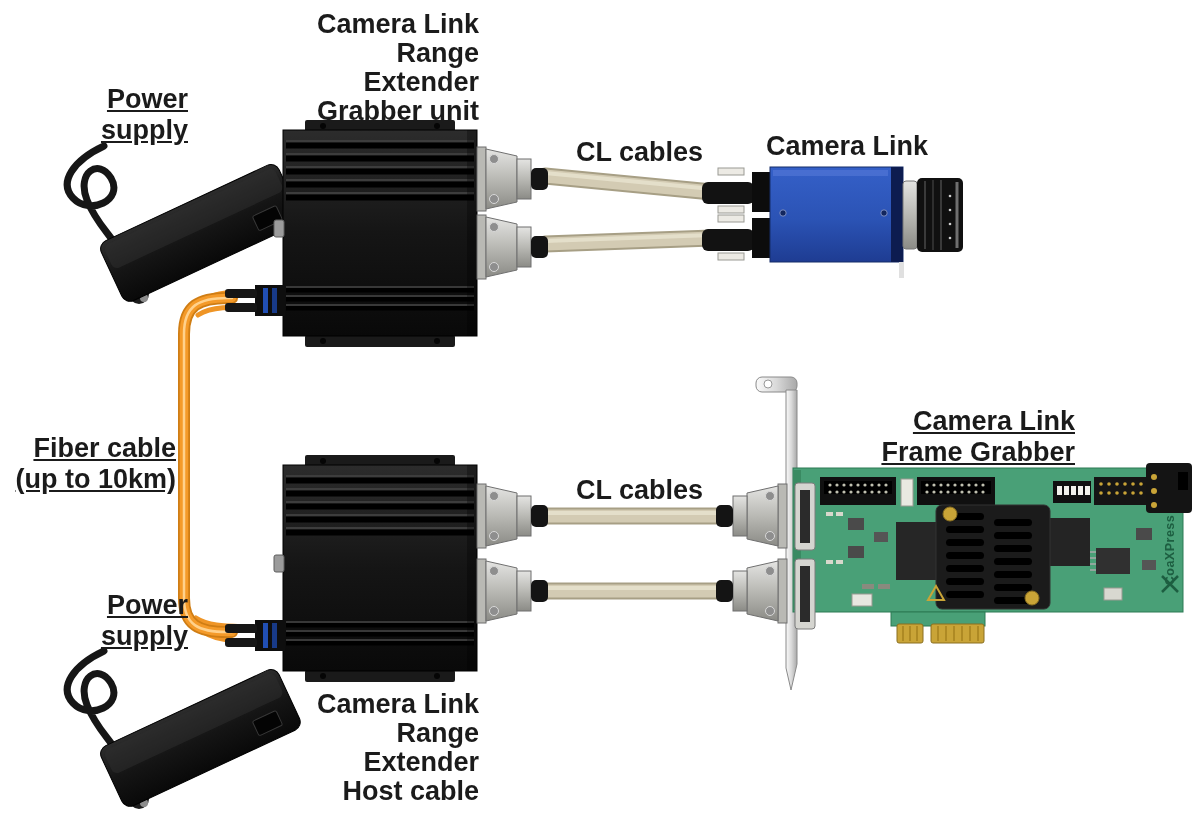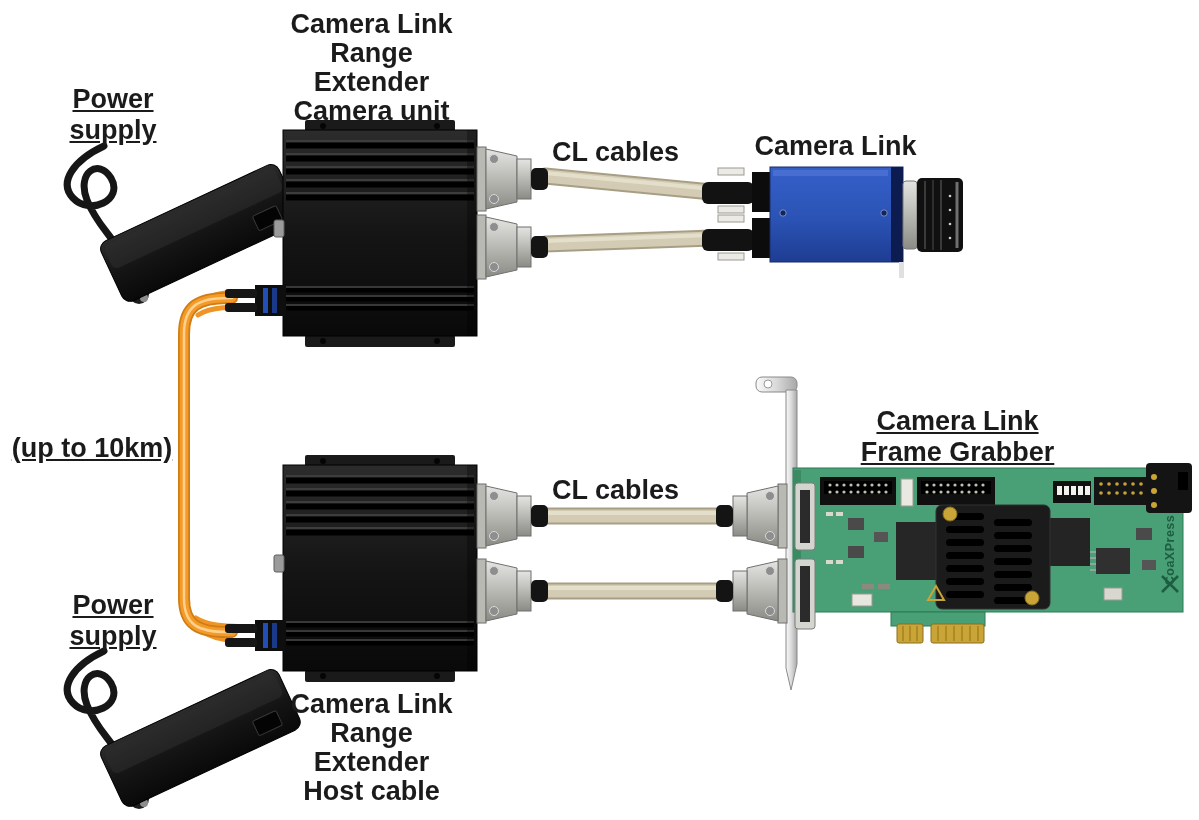--- a/index.html
+++ b/index.html
@@ -1,19 +1,19 @@
 <!DOCTYPE html>
 <html><head>
 <meta charset="utf-8">
 <style>
   html,body{margin:0;padding:0;background:#ffffff;}
   .canvas{position:relative;width:1199px;height:820px;background:#ffffff;overflow:hidden;
           font-family:"Liberation Sans",sans-serif;}
   .art{position:absolute;left:0;top:0;}
-  .lbl{position:absolute;font:700 27px/29px "Liberation Sans",sans-serif;color:#1b1b1b;text-align:center;}
+  .lbl{position:absolute;font:700 27px/29px "Liberation Sans",sans-serif;color:#1b1b1b;text-align:right;}
   .lh31{line-height:31px;text-decoration:underline;}
   .board-print{position:absolute;left:1120px;top:542px;width:100px;height:16px;
                transform:rotate(-90deg);font:700 12.5px/16px "Liberation Sans",sans-serif;
                color:#1d5e41;text-align:center;letter-spacing:.5px;}
 </style>
 </head>
 <body>
 
 <div class="canvas">
 
@@ -326,28 +326,29 @@
 
   <div class="lbl lh31" style="left:38px;top:84px;width:150px;">
     <div>Power</div>
     <div>supply</div>
   </div>
 
   <div class="lbl" style="left:264px;top:10px;width:215px;">
     <div>Camera Link</div>
     <div>Range</div>
     <div>Extender</div>
-    <div>Camera unit</div>
+    <div>Grabber unit</div>
   </div>
 
   <div class="lbl" style="left:528px;top:138px;width:175px;">CL cables</div>
 
   <div class="lbl" style="left:743px;top:132px;width:185px;">Camera Link</div>
 
   <div class="lbl lh31" style="left:8px;top:433px;width:168px;">
+    <div>Fiber cable</div>
     <div>(up to 10km)</div>
   </div>
 
   <div class="lbl" style="left:528px;top:476px;width:175px;">CL cables</div>
 
   <div class="lbl lh31" style="left:38px;top:590px;width:150px;">
     <div>Power</div>
     <div>supply</div>
   </div>
 

